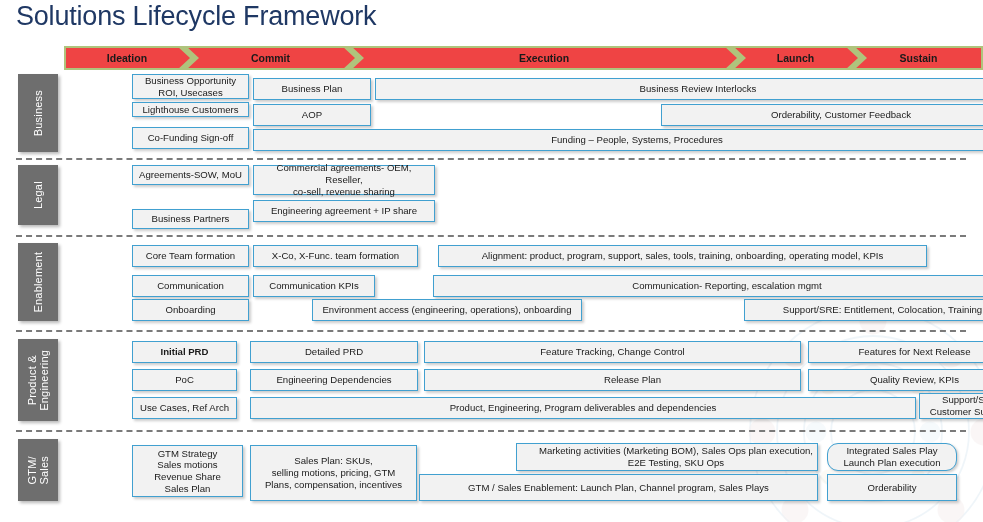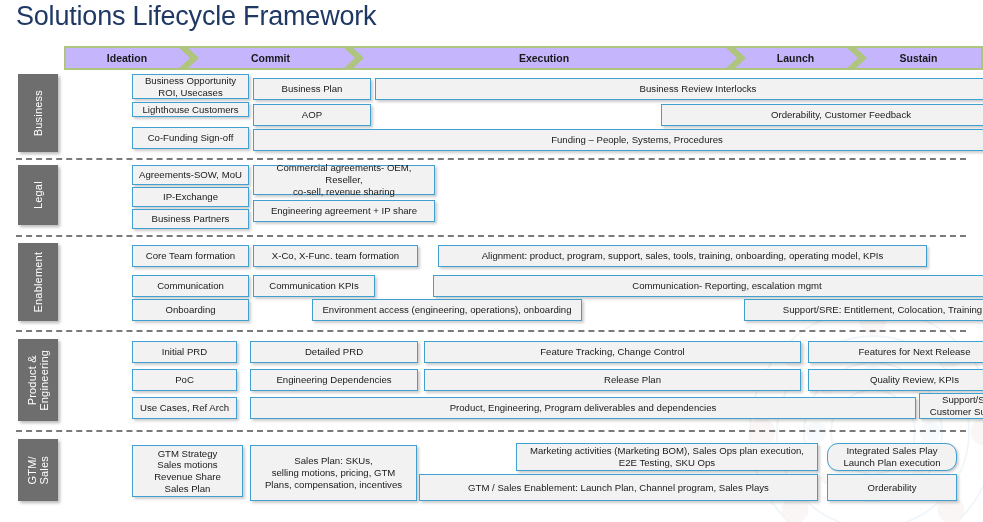--- a/index.html
+++ b/index.html
@@ -40,21 +40,21 @@
 
   
   #phase-bar {
     position: absolute;
     left: 64px; top: 46px;
     width: 919px; height: 24px;
   }
   .phase-cell {
     position: absolute;
     top: 0; height: 24px;
-    background: #c4b5fd;
+    background: #ef4444;
     display: flex;
     align-items: center;
     justify-content: center;
   }
   .phase-cell.first { border-left: 2px solid #AFC47C; }
   .phase-cell.last  { border-right: 2px solid #AFC47C; }
   .phase-cell::before,
   .phase-cell::after {
     content: "";
     position: absolute;
@@ -232,23 +232,20 @@
         <span>Funding – People, Systems, Procedures</span>
       </div>
     </div>
     <div class="lane" style="top: 163px; height: 66px;">
       <div class="lane-label" style="top: 2px; height: 60px;">
         <span style="white-space: pre;">Legal</span>
       </div>
       <div class="card" style="left: 132px; top: 2px; width: 117px; height: 20px;">
         <span>Agreements-SOW, MoU</span>
       </div>
-      <div class="card" style="left: 132px; top: 24px; width: 117px; height: 20px;">
-        <span>IP-Exchange</span>
-      </div>
       <div class="card" style="left: 132px; top: 46px; width: 117px; height: 20px;">
         <span>Business Partners</span>
       </div>
       <div class="card" style="left: 253px; top: 2px; width: 182px; height: 30px;">
         <span>Commercial agreements- OEM, Reseller,
 co-sell, revenue sharing</span>
       </div>
       <div class="card" style="left: 253px; top: 37px; width: 182px; height: 22px;">
         <span>Engineering agreement + IP share</span>
       </div>
@@ -283,21 +280,21 @@
       </div>
       <div class="card" style="left: 744px; top: 58px; width: 277px; height: 22px;">
         <span>Support/SRE: Entitlement, Colocation, Training</span>
       </div>
     </div>
     <div class="lane" style="top: 337px; height: 86px;">
       <div class="lane-label" style="top: 2px; height: 82px;">
         <span style="white-space: pre;">Product &amp;
 Engineering</span>
       </div>
-      <div class="card" style="left: 132px; top: 4px; width: 105px; height: 22px;">
+      <div class="card" style="left: 132px; top: 4px; width: 105px; height: 22px; font-weight: bold;">
         <span>Initial PRD</span>
       </div>
       <div class="card" style="left: 132px; top: 32px; width: 105px; height: 22px;">
         <span>PoC</span>
       </div>
       <div class="card" style="left: 132px; top: 60px; width: 105px; height: 22px; justify-content: center;">
         <span>Use Cases, Ref Arch</span>
       </div>
       <div class="card" style="left: 250px; top: 4px; width: 168px; height: 22px;">
         <span>Detailed PRD</span>
@@ -334,21 +331,21 @@
         <span>GTM Strategy
 Sales motions
 Revenue Share
 Sales Plan</span>
       </div>
       <div class="card" style="left: 250px; top: 8px; width: 167px; height: 56px;">
         <span>Sales Plan: SKUs,
 selling motions, pricing, GTM
 Plans, compensation, incentives</span>
       </div>
-      <div class="card" style="left: 516px; top: 6px; width: 302px; height: 28px;">
+      <div class="card" style="left: 516px; top: 6px; width: 302px; height: 28px; justify-content: flex-end;">
         <span>Marketing activities (Marketing BOM),  Sales Ops plan execution,
 E2E Testing, SKU Ops</span>
       </div>
       <div class="card" style="left: 419px; top: 37px; width: 399px; height: 27px;">
         <span>GTM / Sales Enablement: Launch Plan, Channel program, Sales Plays</span>
       </div>
       <div class="card" style="left: 827px; top: 6px; width: 130px; height: 28px; border-radius: 11px;">
         <span>Integrated Sales Play
 Launch Plan execution</span>
       </div>

